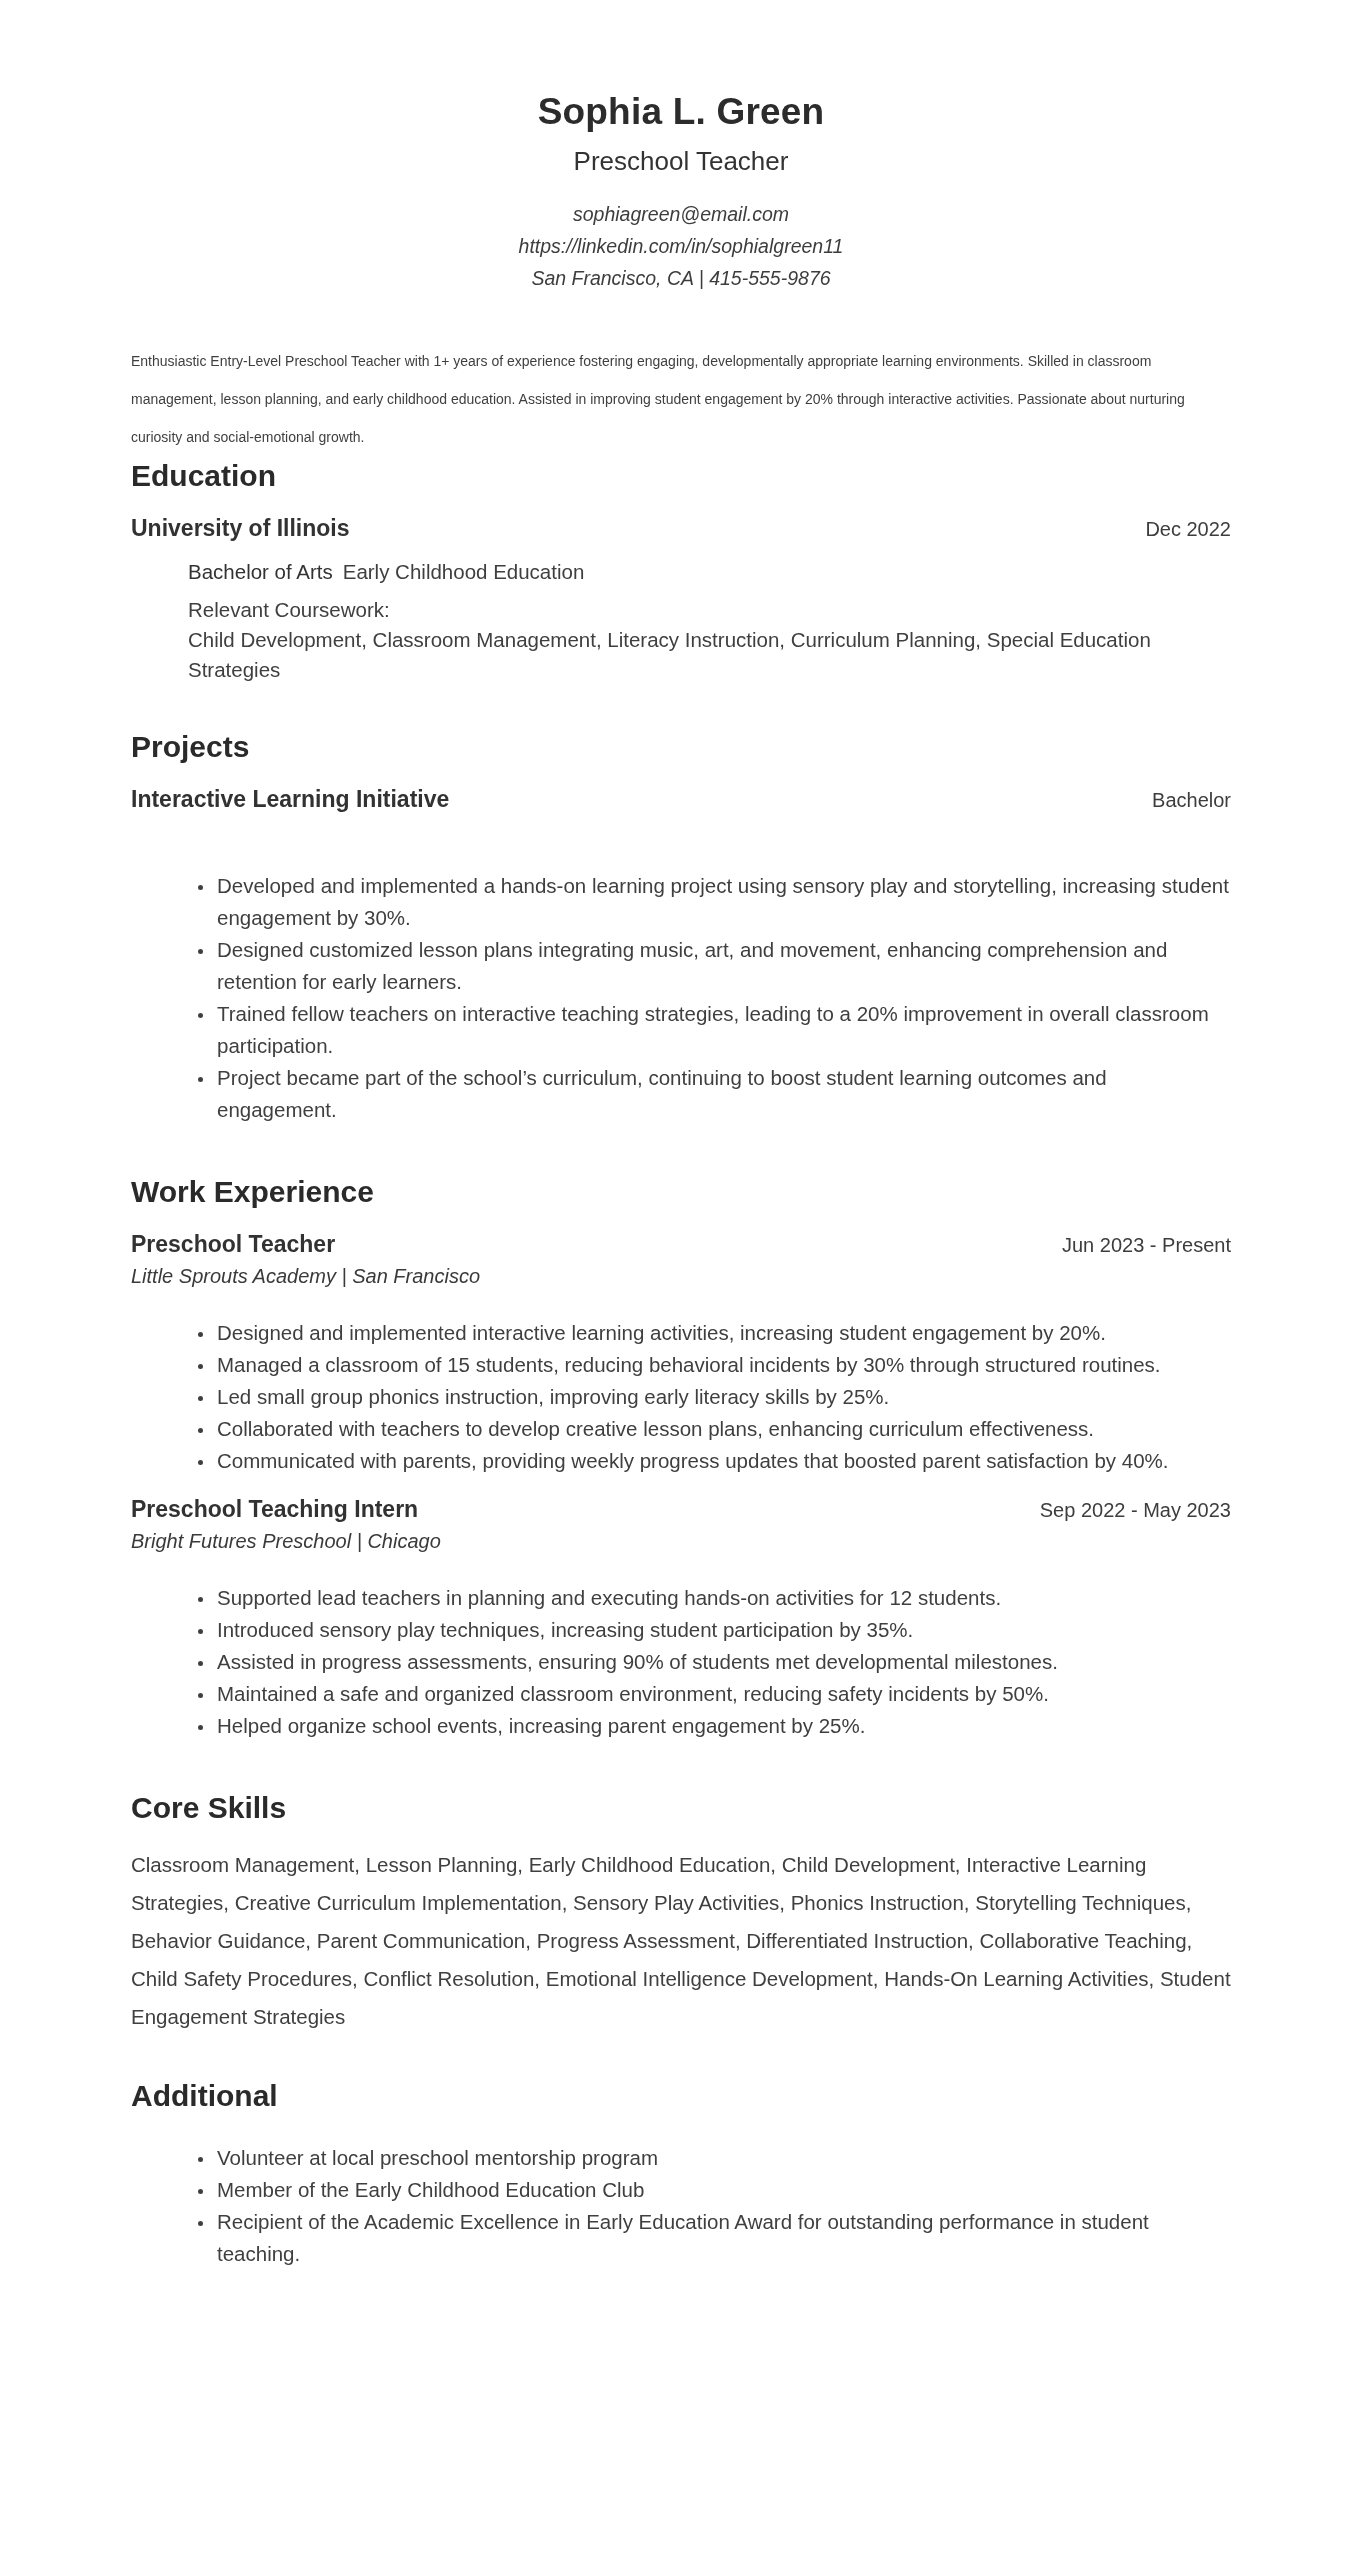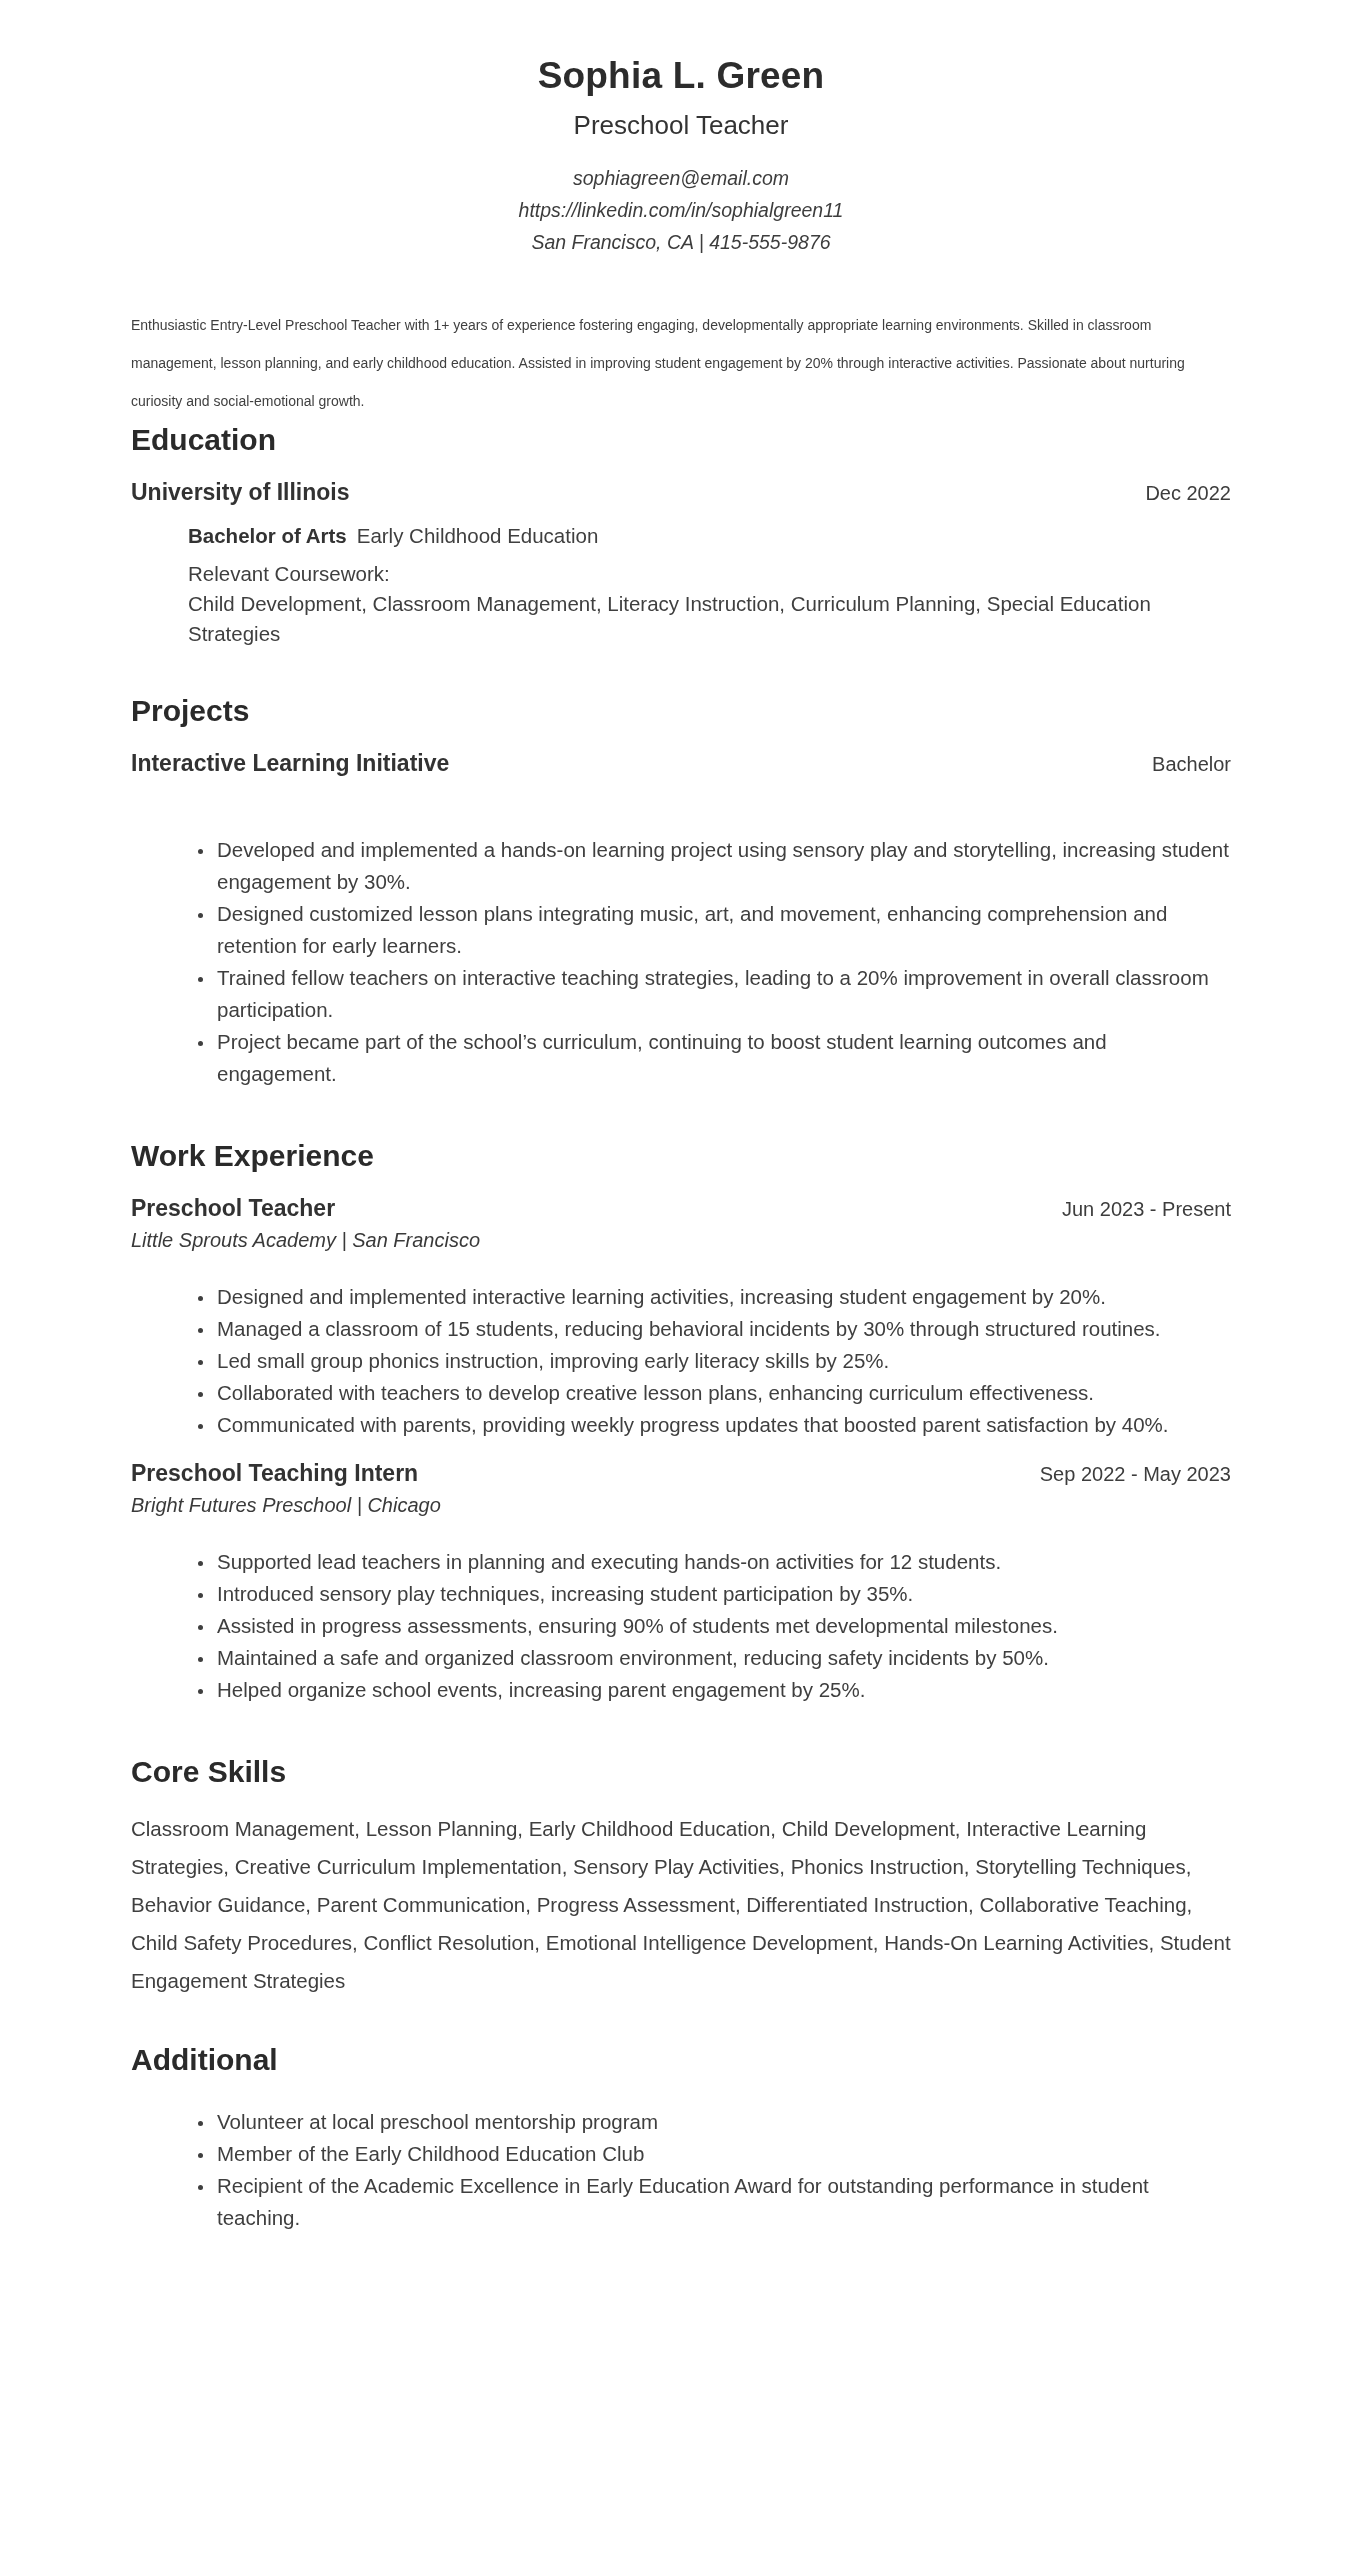--- a/index.html
+++ b/index.html
@@ -7,21 +7,21 @@
   body {
     width: 1362px;
     height: 2560px;
     font-family: "Liberation Sans", "DejaVu Sans", sans-serif;
     color: #3f3f3f;
     -webkit-font-smoothing: antialiased;
   }
   .page {
     width: 1100px;
     margin: 0 auto;
-    padding-top: 52px;
+    padding-top: 88px;
   }
 
   
   .resume-header { text-align: center; }
   .name {
     font-size: 37px;
     font-weight: 700;
     color: #2c2c2c;
     line-height: 48px;
     letter-spacing: 0.2px;
@@ -90,21 +90,21 @@
   .entry-org.empty { min-height: 28px; }
   .entry + .entry { margin-top: 14px; }
 
   
   .edu-sub { padding-left: 57px; }
   .degree-line {
     margin-top: 12px;
     font-size: 20.5px;
     line-height: 30px;
   }
-  .degree { font-weight: 700; color: #333333; }
+  .degree { font-weight: 400; color: #333333; }
   .field { margin-left: 10px; }
   .coursework-label {
     margin-top: 8px;
     font-size: 20.5px;
     line-height: 30px;
   }
   .coursework {
     font-size: 20.5px;
     line-height: 30px;
   }

